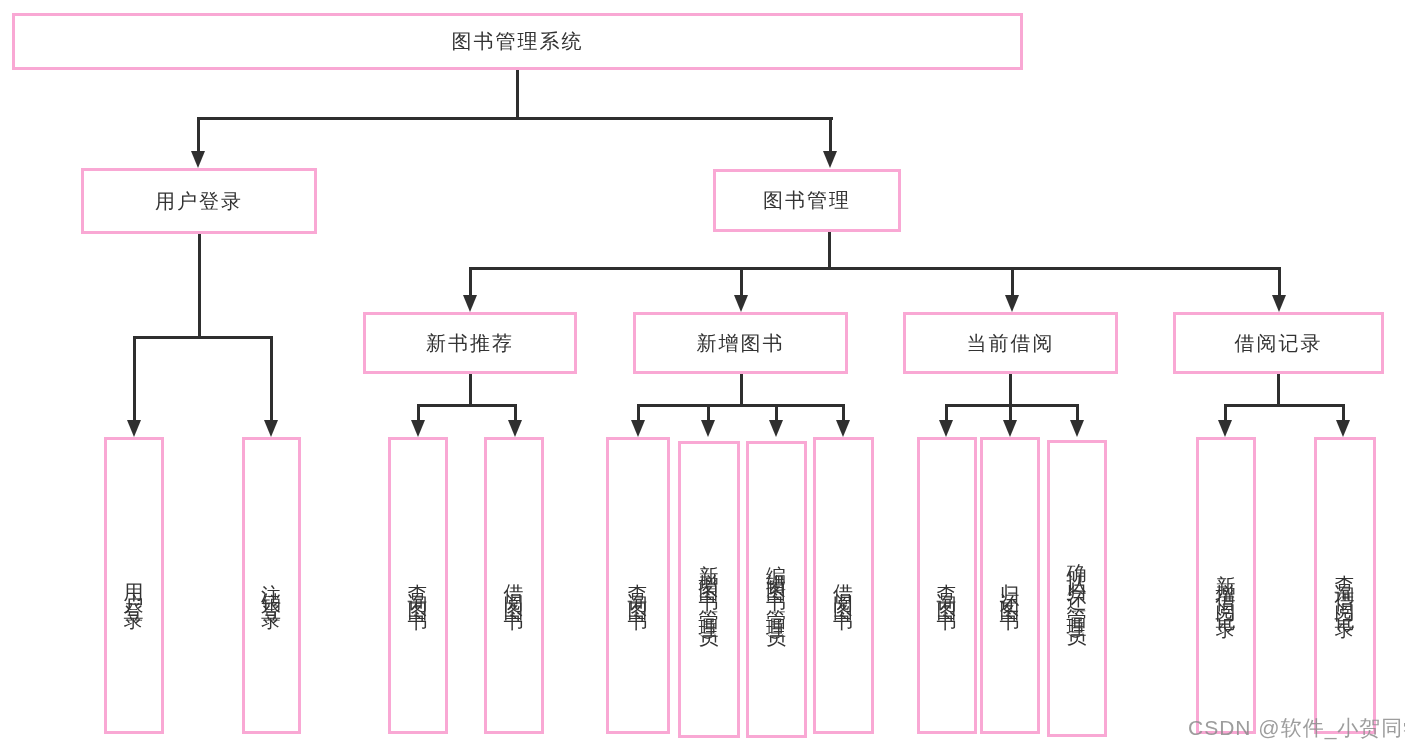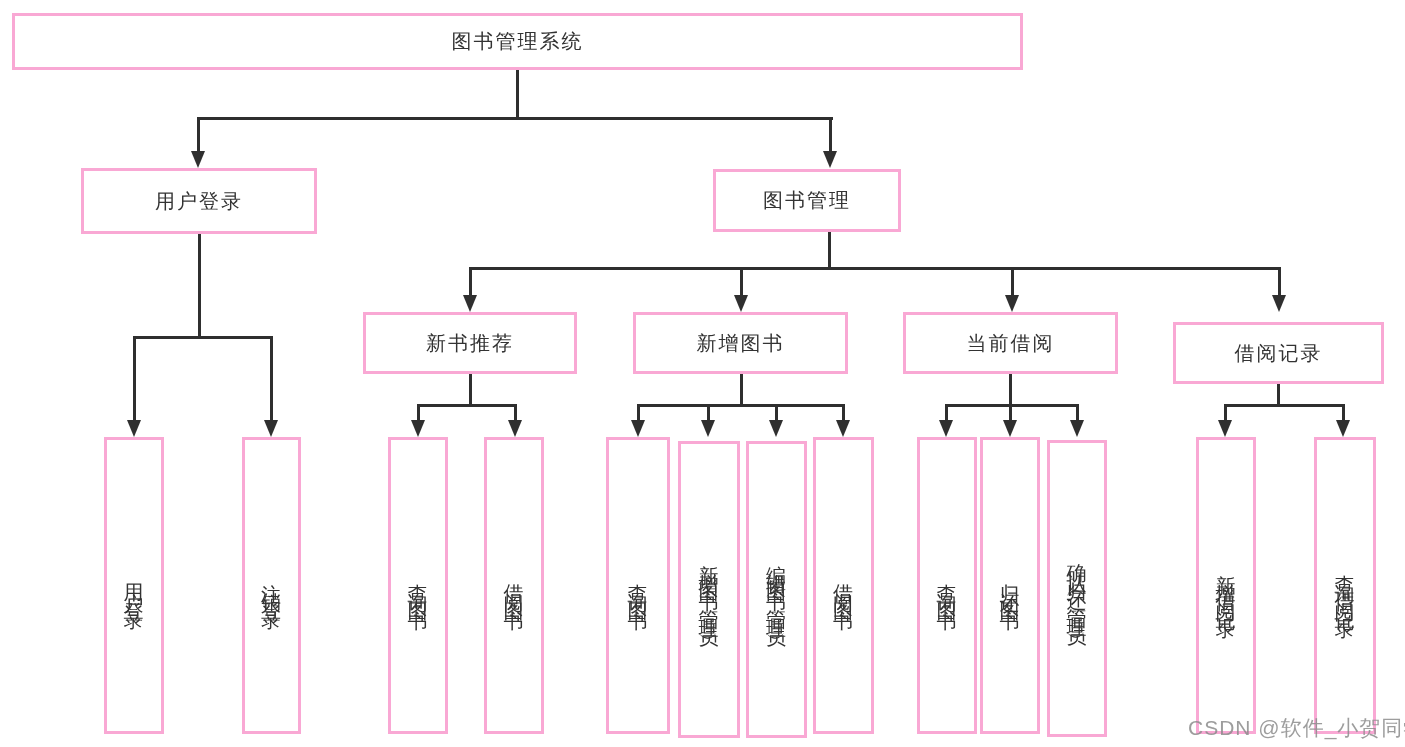--- a/index.html
+++ b/index.html
@@ -143,21 +143,21 @@
 
   <div class="box h" style="left:363px;top:312px;width:214px;height:62px;">
     <span>新书推荐</span>
   </div>
   <div class="box h" style="left:633px;top:312px;width:215px;height:62px;">
     <span>新增图书</span>
   </div>
   <div class="box h" style="left:903px;top:312px;width:215px;height:62px;">
     <span>当前借阅</span>
   </div>
-  <div class="box h" style="left:1173px;top:312px;width:211px;height:62px;margin-top:10px;">
+  <div class="box h" style="left:1173px;top:312px;width:211px;height:62px;">
     <span>借阅记录</span>
   </div>
 
   <div class="box v" style="left:104px;top:437px;width:60px;height:297px;">
     <span>用户登录</span>
   </div>
   <div class="box v" style="left:242px;top:437px;width:59px;height:297px;">
     <span>注销登录</span>
   </div>
 

